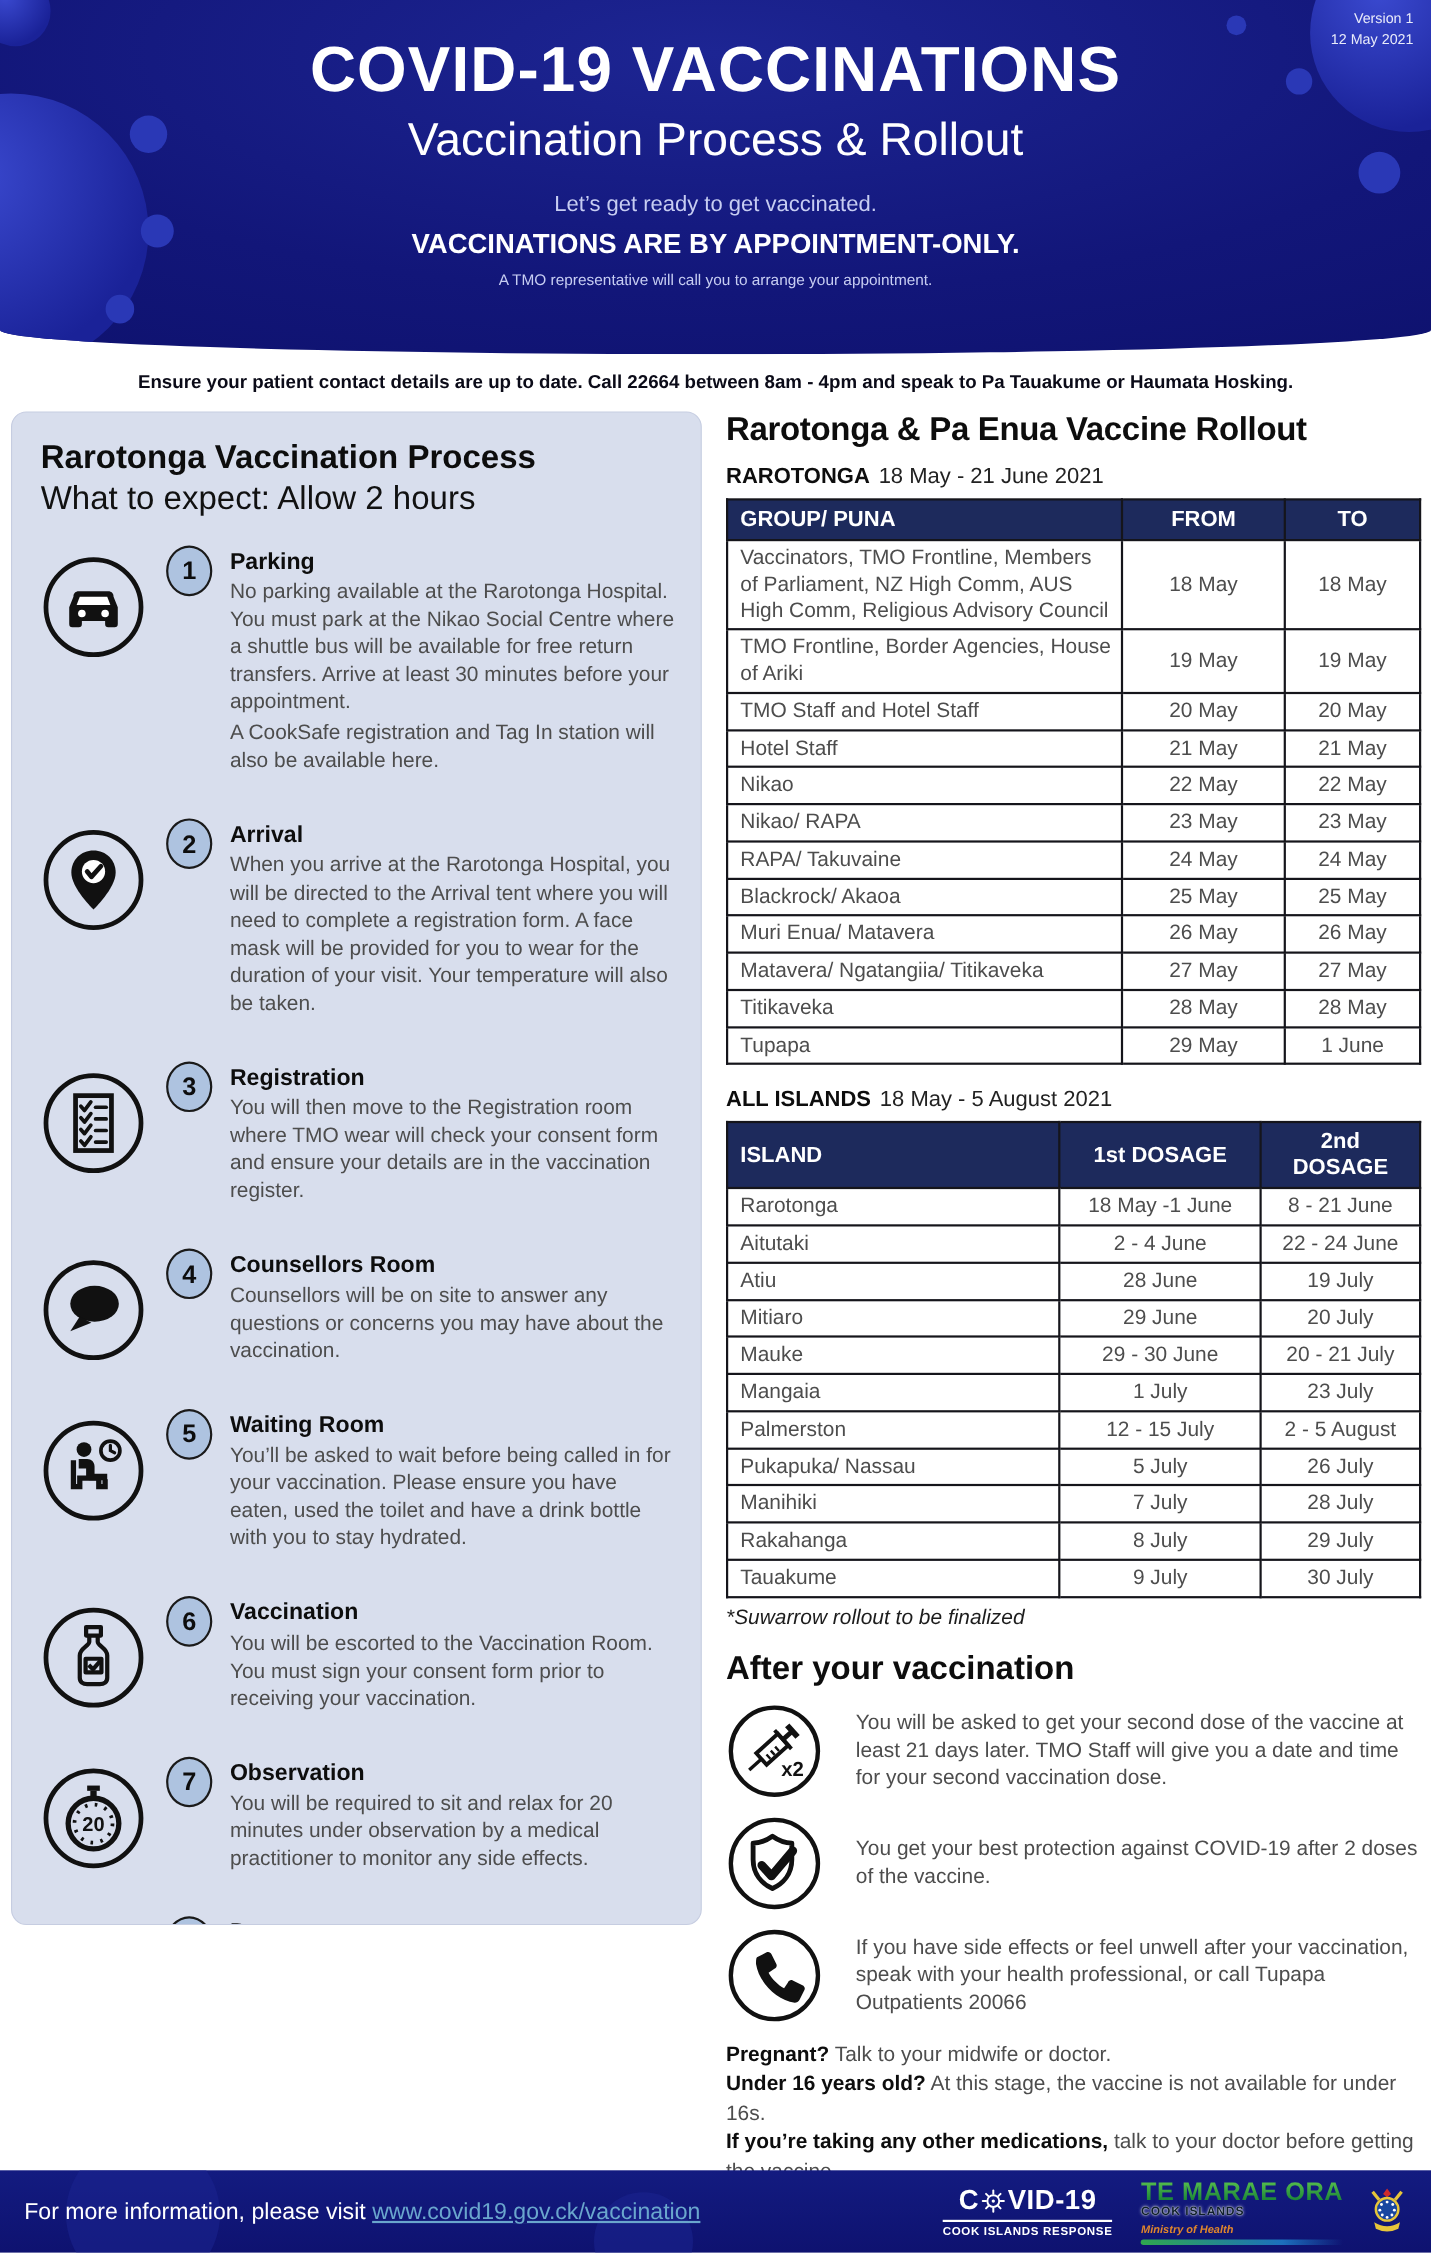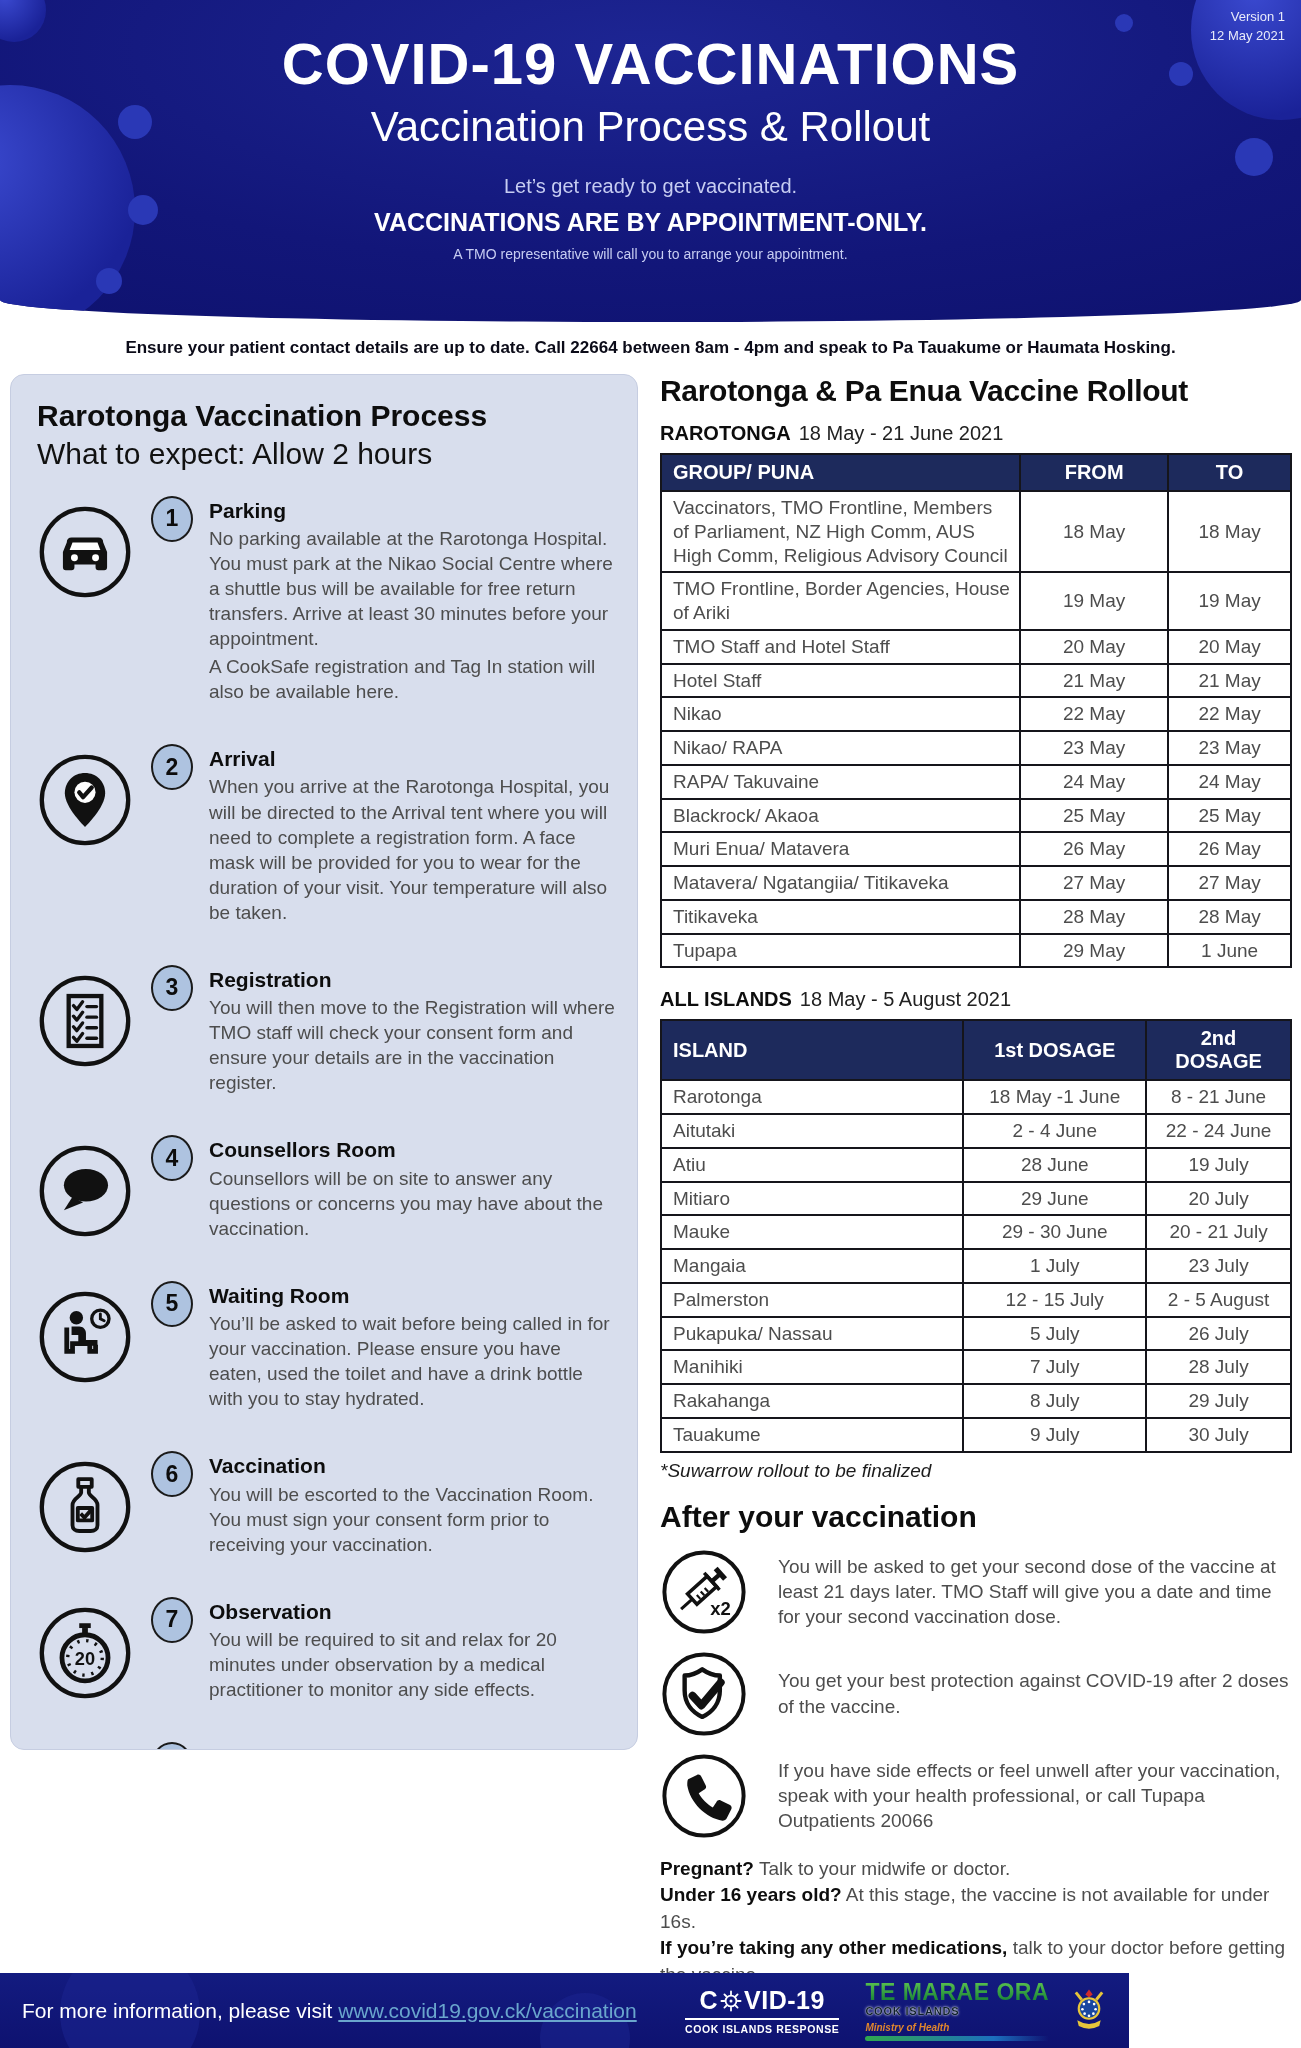--- a/index.html
+++ b/index.html
@@ -67,21 +67,21 @@
   }
   .footnote{margin-top:7px;font-size:19px;font-style:italic;color:#1c1c1c;}
   .after-title{margin-top:18px;font-size:30px;font-weight:800;color:#0d0d0d;}
   .after-item{display:grid;grid-template-columns:96px 1fr;column-gap:22px;align-items:center;margin-top:14px;}
   .after-icon{width:88px;height:88px;}
   .after-text{font-size:19px;color:#4d4d4d;line-height:1.32;}
   .notes{margin-top:16px;font-size:19px;line-height:1.4;color:#4d4d4d;}
   .notes .b{font-weight:800;color:#0d0d0d;}
   
   .footer{
-    position:absolute;left:0;top:1973px;width:1129px;height:75px;
+    position:absolute;left:0;top:1973px;width:1301px;height:75px;
     background:linear-gradient(180deg,#131b80 0%,#0e1270 100%);
     display:flex;align-items:center;box-sizing:border-box;padding:0 18px 0 22px;overflow:hidden;
   }
   .fblob{position:absolute;border-radius:50%;background:#1b248f;opacity:.55;}
   .footer-text{font-size:21px;color:#ffffff;position:relative;}
   .footer-link{color:#6aa6cd;text-decoration:underline;}
   .footer-logos{margin-left:auto;display:flex;align-items:center;gap:26px;position:relative;}
   .covid-logo{text-align:center;color:#fff;}
   .covid-word{font-size:25px;font-weight:800;letter-spacing:.5px;display:flex;align-items:center;justify-content:center;}
   .covid-rule{height:2px;background:#fff;margin:3px 0 3px 0;}
@@ -178,21 +178,21 @@
             <path d="M38 56 l3.5 4 l6 -8"></path>
               <path d="M52 57 h10"></path>
             <path d="M38 67 l3.5 4 l6 -8"></path>
               <path d="M52 68 h10"></path>
           </g>
         </svg>
       </span>
       <div class="step-body">
         <span class="badge">3</span>
         <div class="step-title">Registration</div>
-        <div class="step-text">You will then move to the Registration will where TMO staff will check your consent form and ensure your details are in the vaccination register.</div>
+        <div class="step-text">You will then move to the Registration room where TMO wear will check your consent form and ensure your details are in the vaccination register.</div>
       </div>
     </div>
 
     <div class="step">
       <span class="step-icon">
         <svg viewBox="0 0 100 100" width="96" height="96">
           <circle cx="50" cy="50" r="45" fill="none" stroke="#111" stroke-width="4.5"></circle>
           <ellipse cx="51" cy="44" rx="23" ry="17" fill="#111"></ellipse>
           <path d="M37 56 l-9 14 l20 -8 z" fill="#111"></path>
         </svg>

